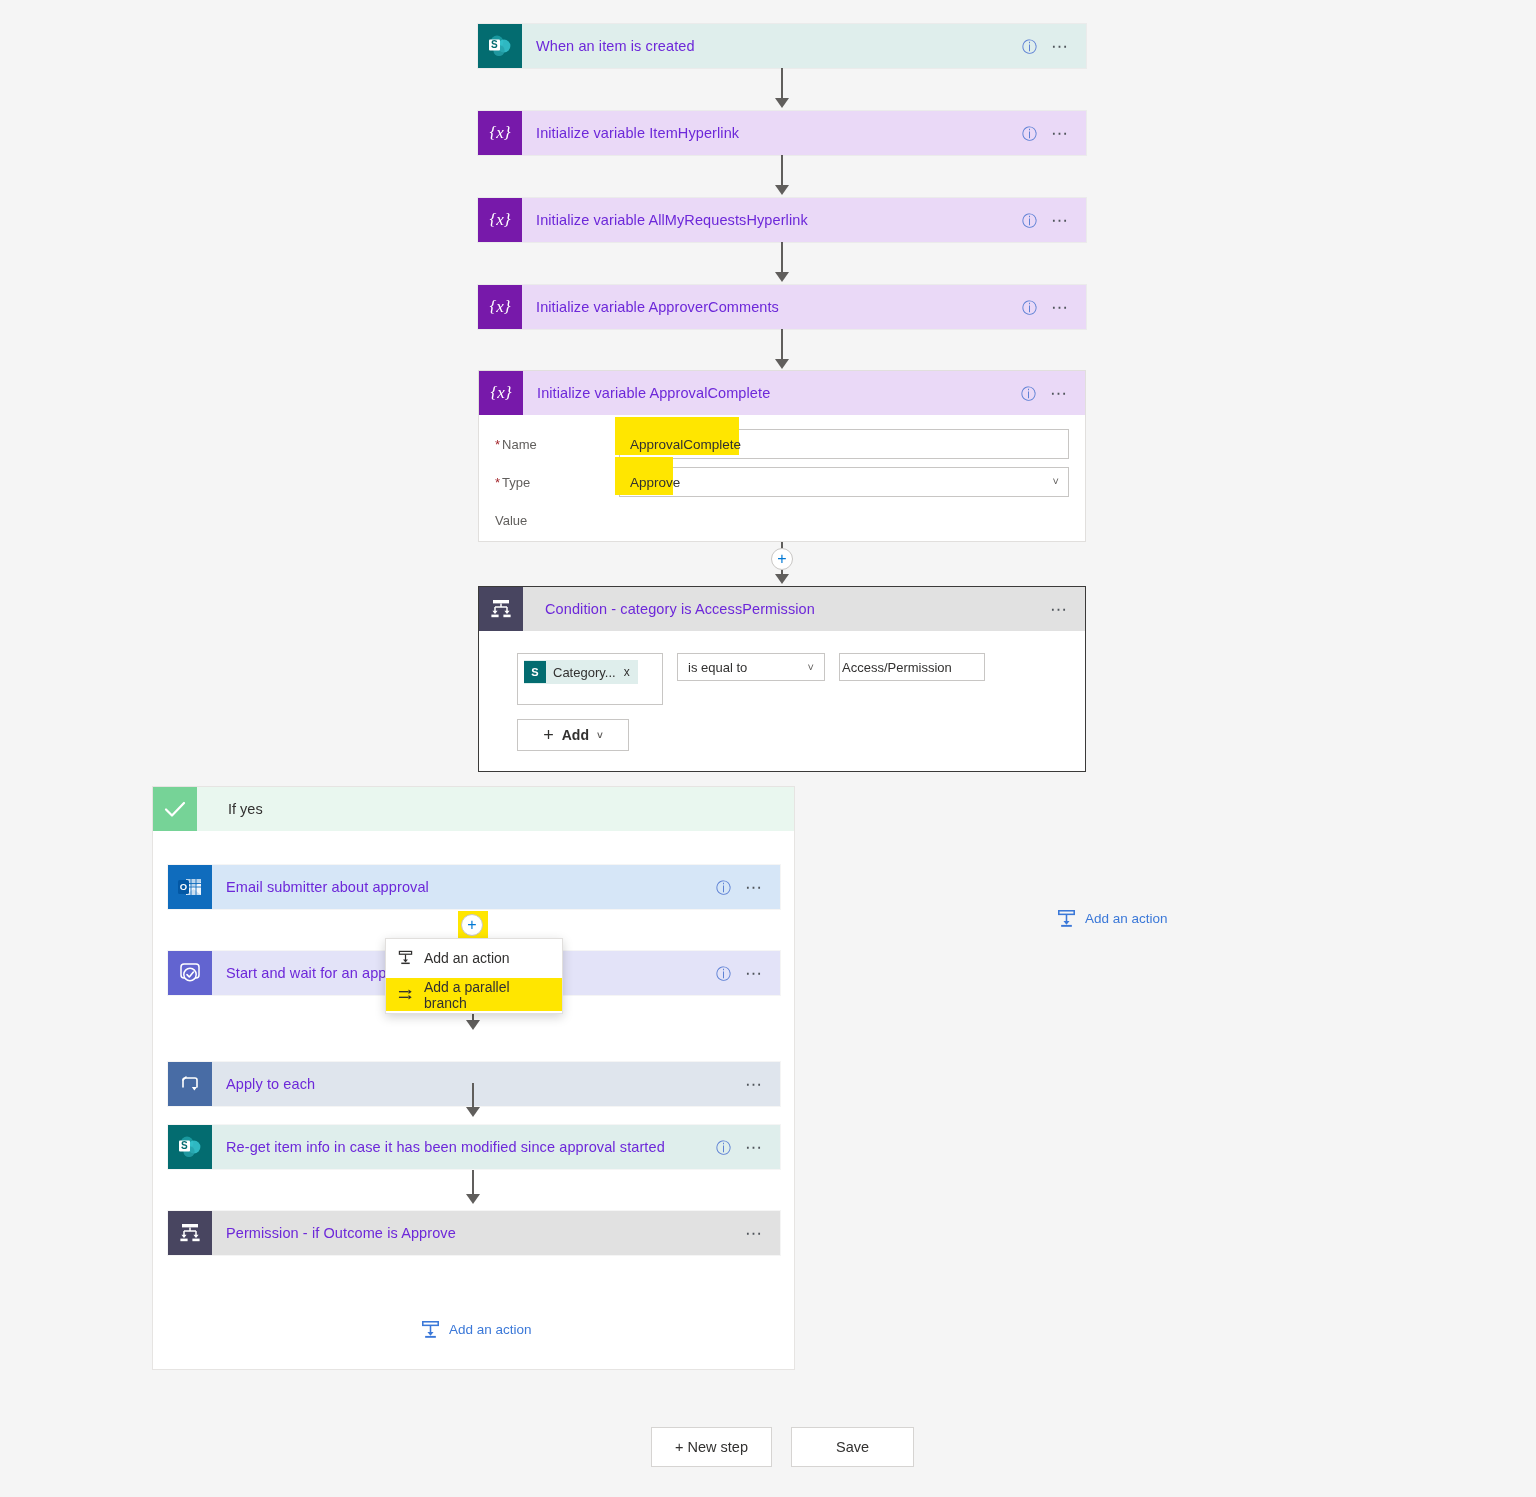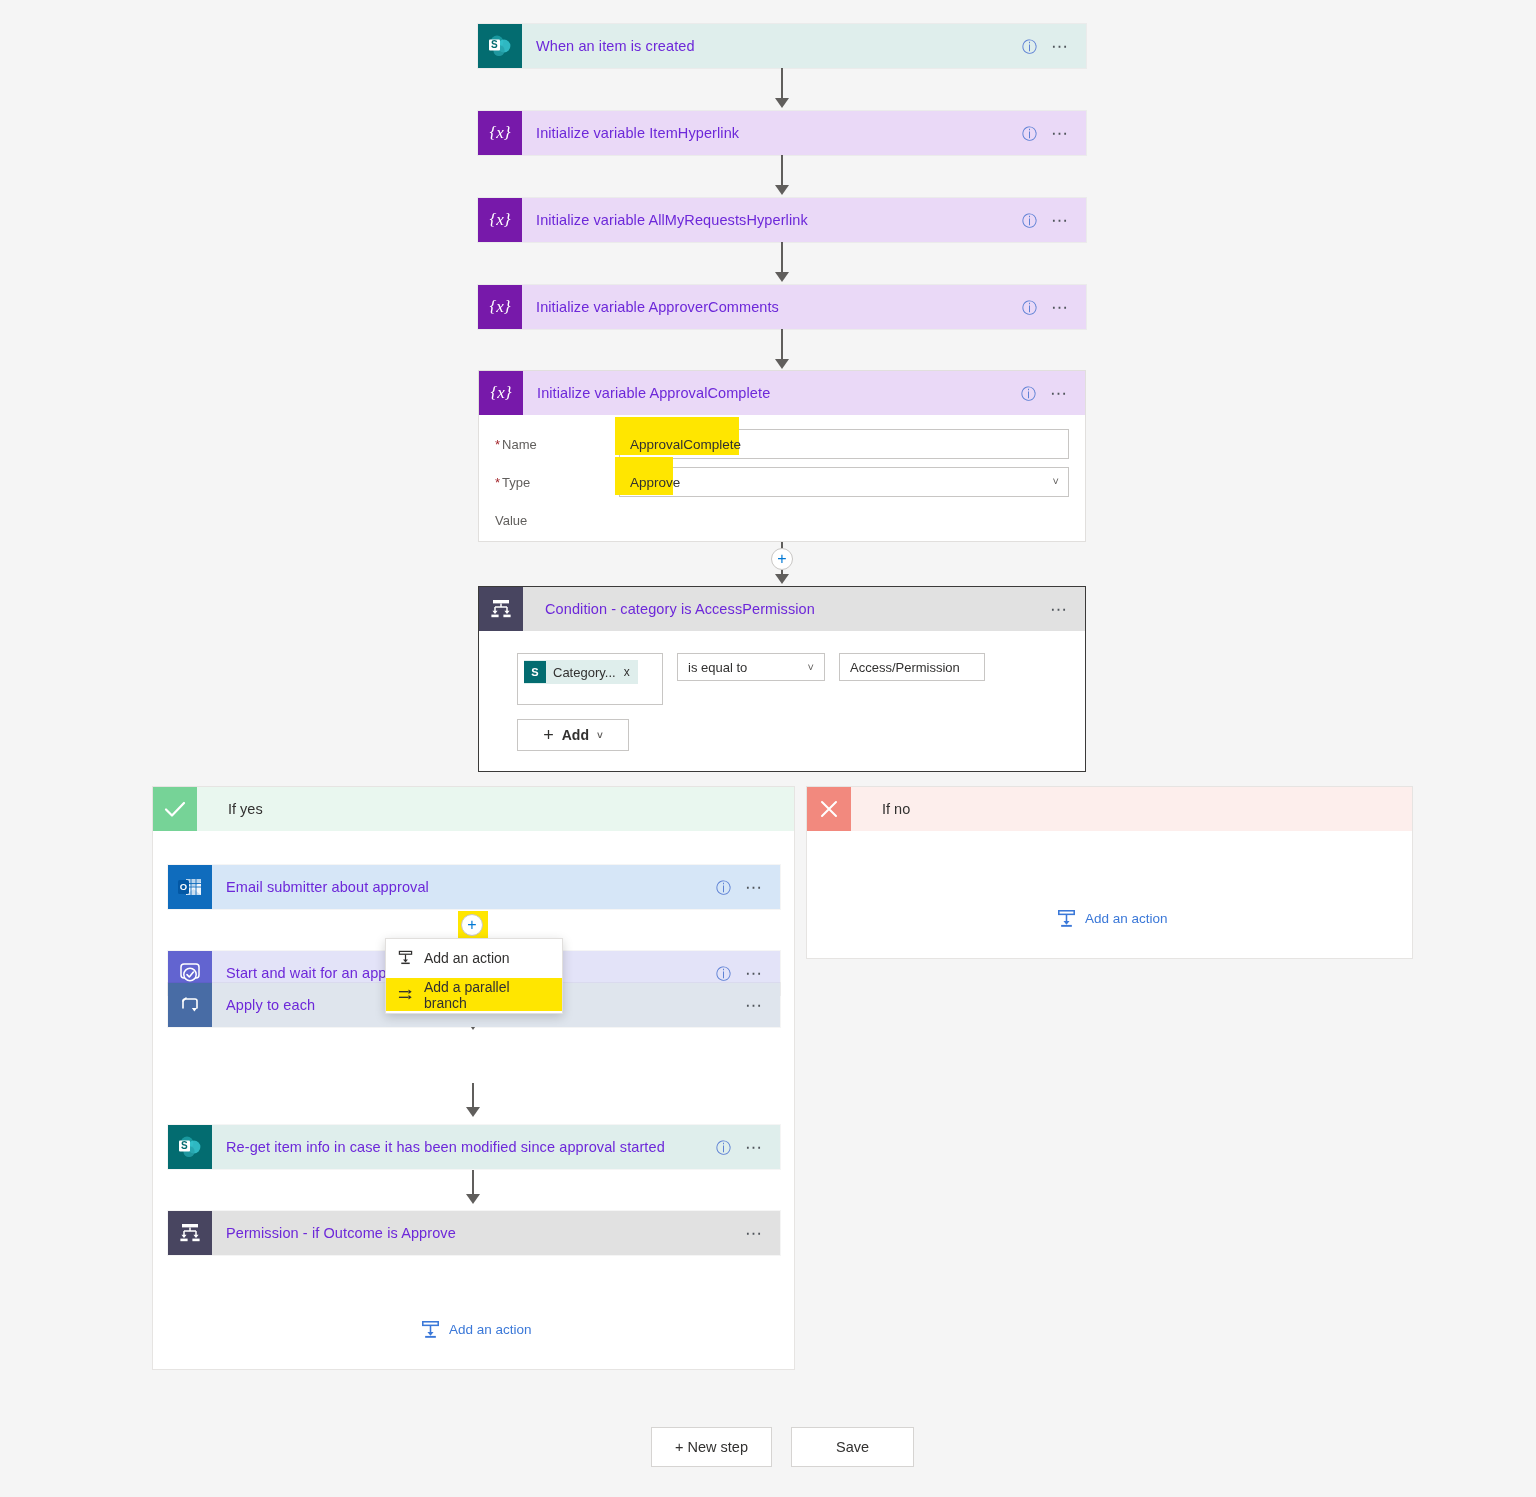--- a/index.html
+++ b/index.html
@@ -108,21 +108,21 @@
     font-size: 11px; font-weight: bold; margin-right: 7px;
   }
   .token-x { margin-left: 8px; font-size: 12px; color: #323130; }
   .op-box {
     width: 148px; height: 28px; border: 1px solid #c8c6c4; background: #fff;
     display: flex; align-items: center; padding-left: 10px;
     font-size: 13px; color: #323130; position: relative; margin-left: 14px;
   }
   .val-box {
     width: 146px; height: 28px; border: 1px solid #c8c6c4; background: #fff;
-    display: flex; align-items: center; padding-left: 10px;
+    display: flex; align-items: center; padding-left: 2px;
     font-size: 13px; color: #323130; margin-left: 14px;
   }
   .add-btn {
     margin-top: 14px; width: 112px; height: 32px; border: 1px solid #c8c6c4;
     background: #fff; display: flex; align-items: center; justify-content: center;
     gap: 8px; font-size: 14px; color: #323130; font-weight: 600;
   }
 
   
   .branch { position: absolute; background: #fff; border: 1px solid #e6e4e2; }
@@ -405,21 +405,21 @@
           <path d="M14.6 11 l-3.4-2.4 v4.8 Z" fill="#323130"></path>
         </svg>
       </span>
       <span>Add a parallel branch</span>
     </div>
   </div>
 
   <div class="conn" style="left:472px; top:996px; height:28px;"></div>
   <div class="arrow" style="left:466px; top:1020px;"></div>
 
-  <div class="card body-loop" style="left:168px; top:983px; width:612px; height:44px;">
+  <div class="card body-loop" style="left:168px; top:1062px; width:612px; height:44px;">
     <div class="card-head">
       <div class="tile tile-loop">
         <svg width="24" height="22" viewBox="0 0 24 22">
           <path d="M5 14 V7 a2 2 0 0 1 2-2 h10 a2 2 0 0 1 2 2 v7" fill="none" stroke="#fff" stroke-width="1.6" stroke-linecap="round"></path>
           <path d="M5 7 l3-3" stroke="#fff" stroke-width="1.6" stroke-linecap="round" fill="none"></path>
           <path d="M19 14 l-2.6 3.6 l-2.6-3.6 Z" fill="#fff"></path>
         </svg>
       </div>
       <div class="title">Apply to each</div>
       <div class="head-actions">
@@ -480,30 +480,20 @@
       <svg width="19" height="19" viewBox="0 0 16 16">
         <rect x="1.5" y="1.5" width="13" height="3" fill="none" stroke="#3b78d8" stroke-width="1.3"></rect>
         <path d="M8 4.8 V11" stroke="#3b78d8" stroke-width="1.3"></path>
         <path d="M8 13.2 l-2.6-3 h5.2 Z" fill="#3b78d8"></path>
         <rect x="3.5" y="13.4" width="9" height="1.6" fill="#3b78d8"></rect>
       </svg>
     </span>
     <span>Add an action</span>
   </div>
 
-  <div class="branch" style="left:806px; top:786px; width:607px; height:173px;">
-    <div class="branch-head bh-no">
-      <div class="bh-ico bh-ico-no">
-        <svg width="22" height="22" viewBox="0 0 22 22">
-          <path d="M4 4 L18 18 M18 4 L4 18" stroke="#fff" stroke-width="2" stroke-linecap="round"></path>
-        </svg>
-      </div>
-      <div class="bh-label">If no</div>
-    </div>
-  </div>
 
   <div class="add-action-link" style="left:1057px; top:909px;">
     <span>
       <svg width="19" height="19" viewBox="0 0 16 16">
         <rect x="1.5" y="1.5" width="13" height="3" fill="none" stroke="#3b78d8" stroke-width="1.3"></rect>
         <path d="M8 4.8 V11" stroke="#3b78d8" stroke-width="1.3"></path>
         <path d="M8 13.2 l-2.6-3 h5.2 Z" fill="#3b78d8"></path>
         <rect x="3.5" y="13.4" width="9" height="1.6" fill="#3b78d8"></rect>
       </svg>
     </span>

